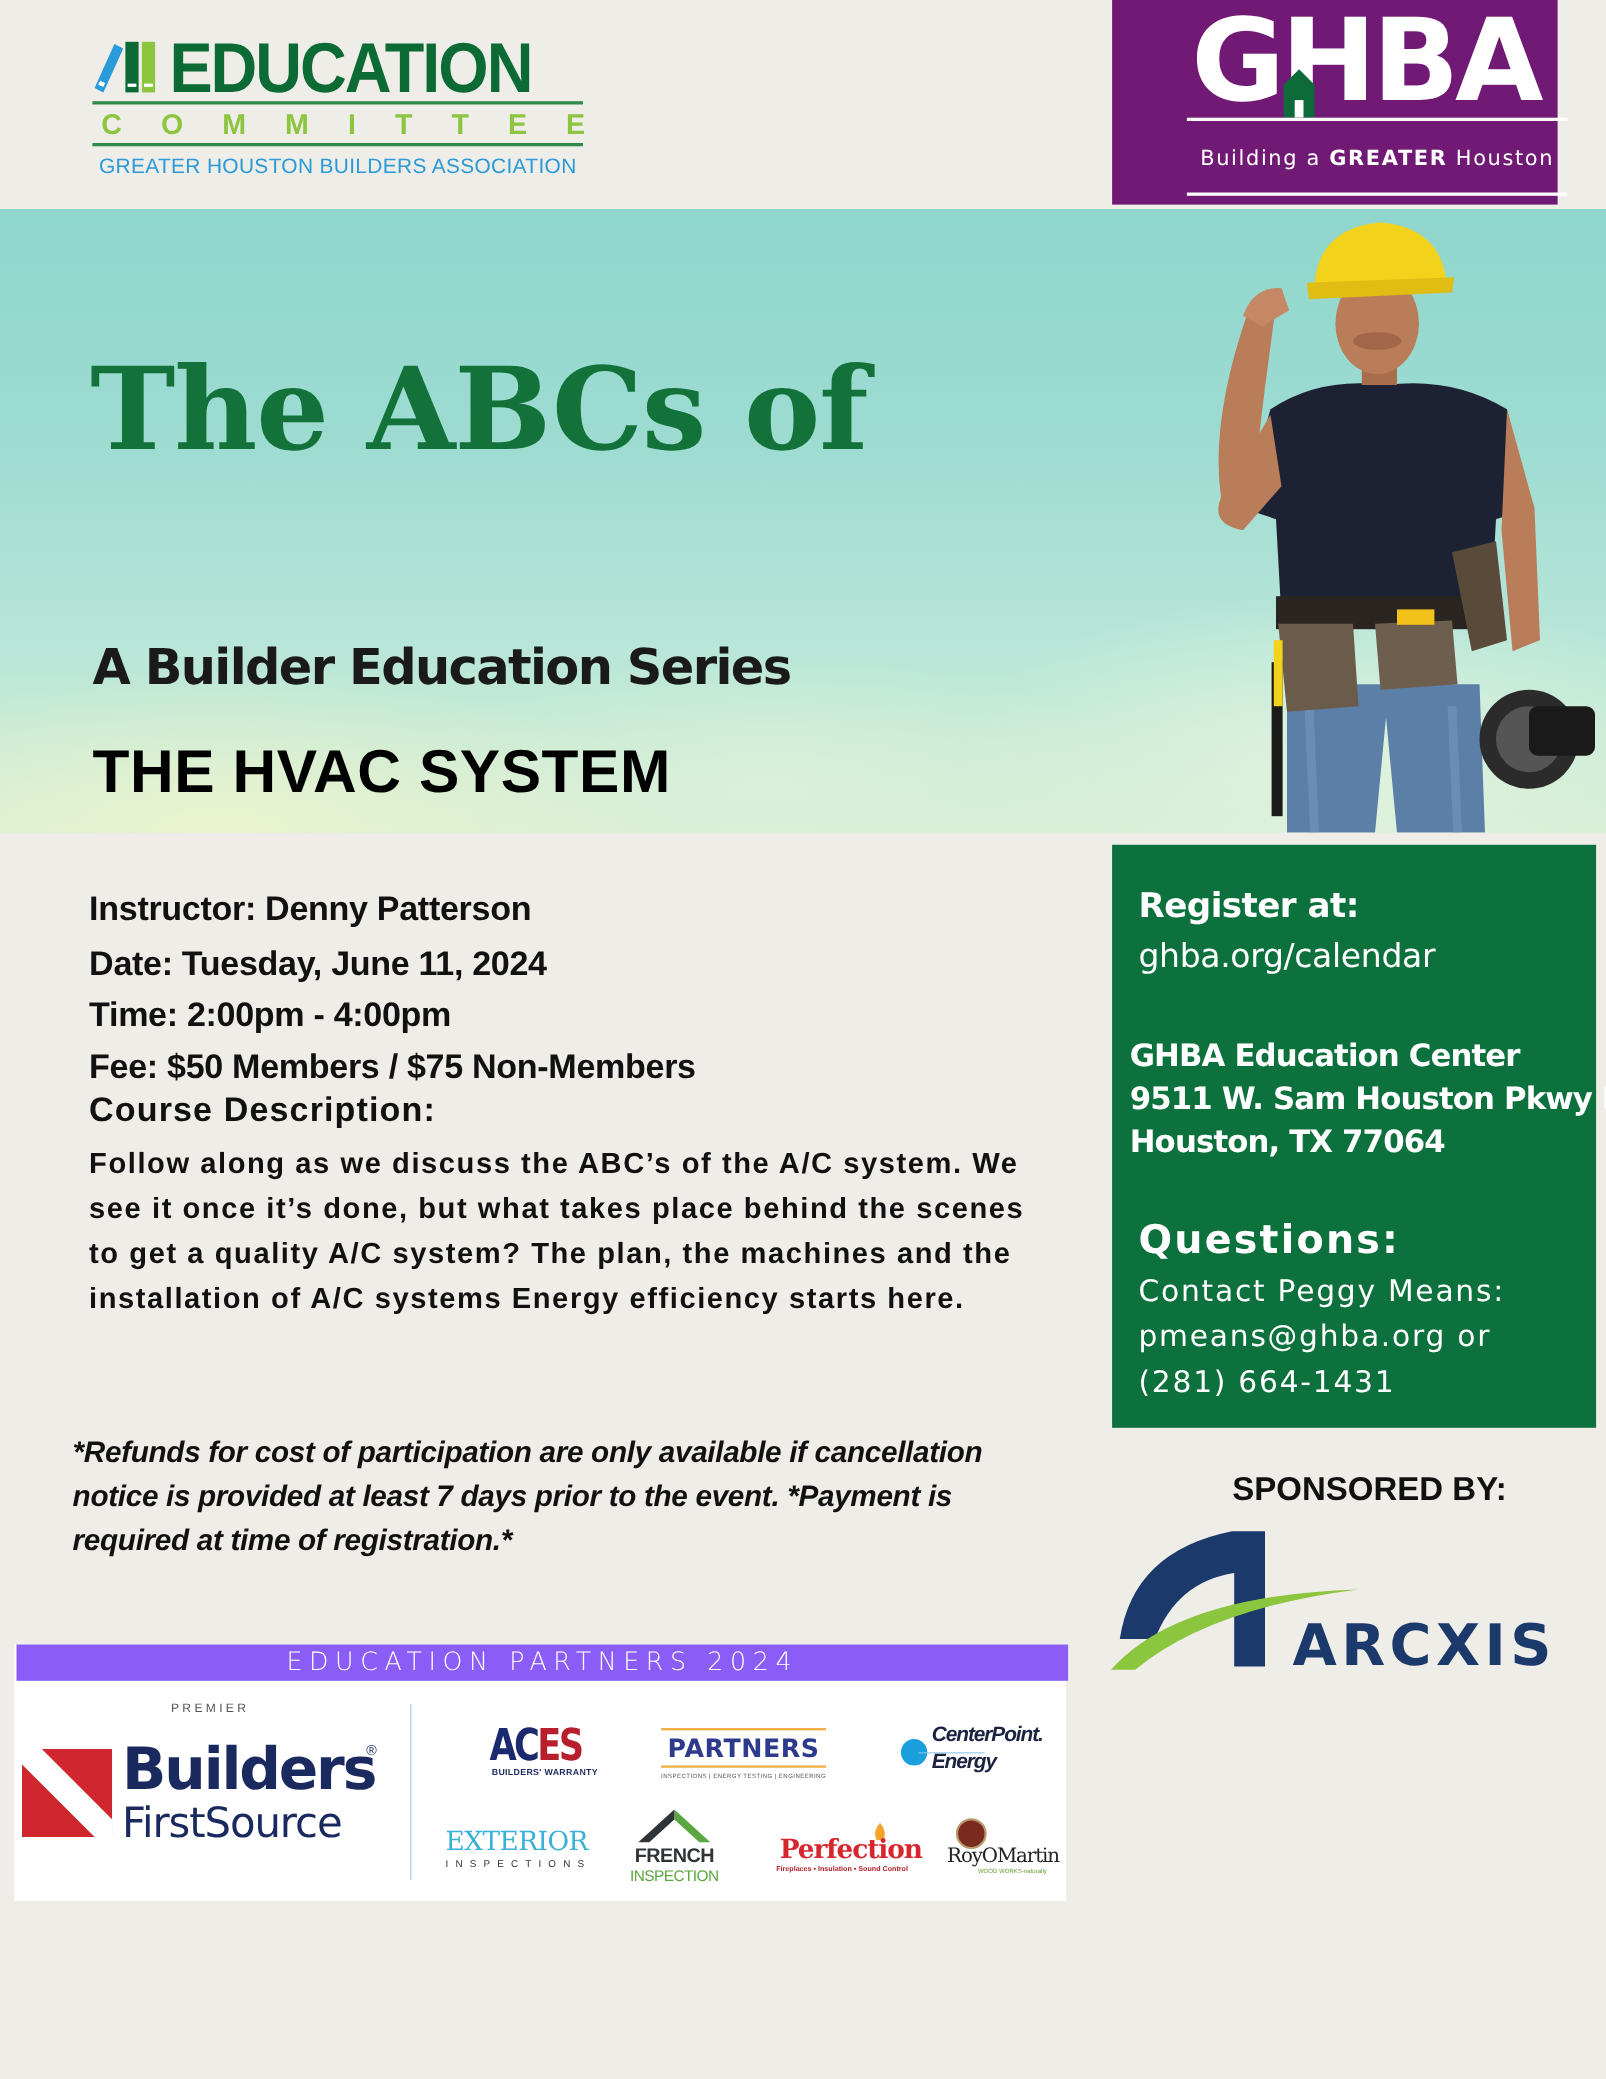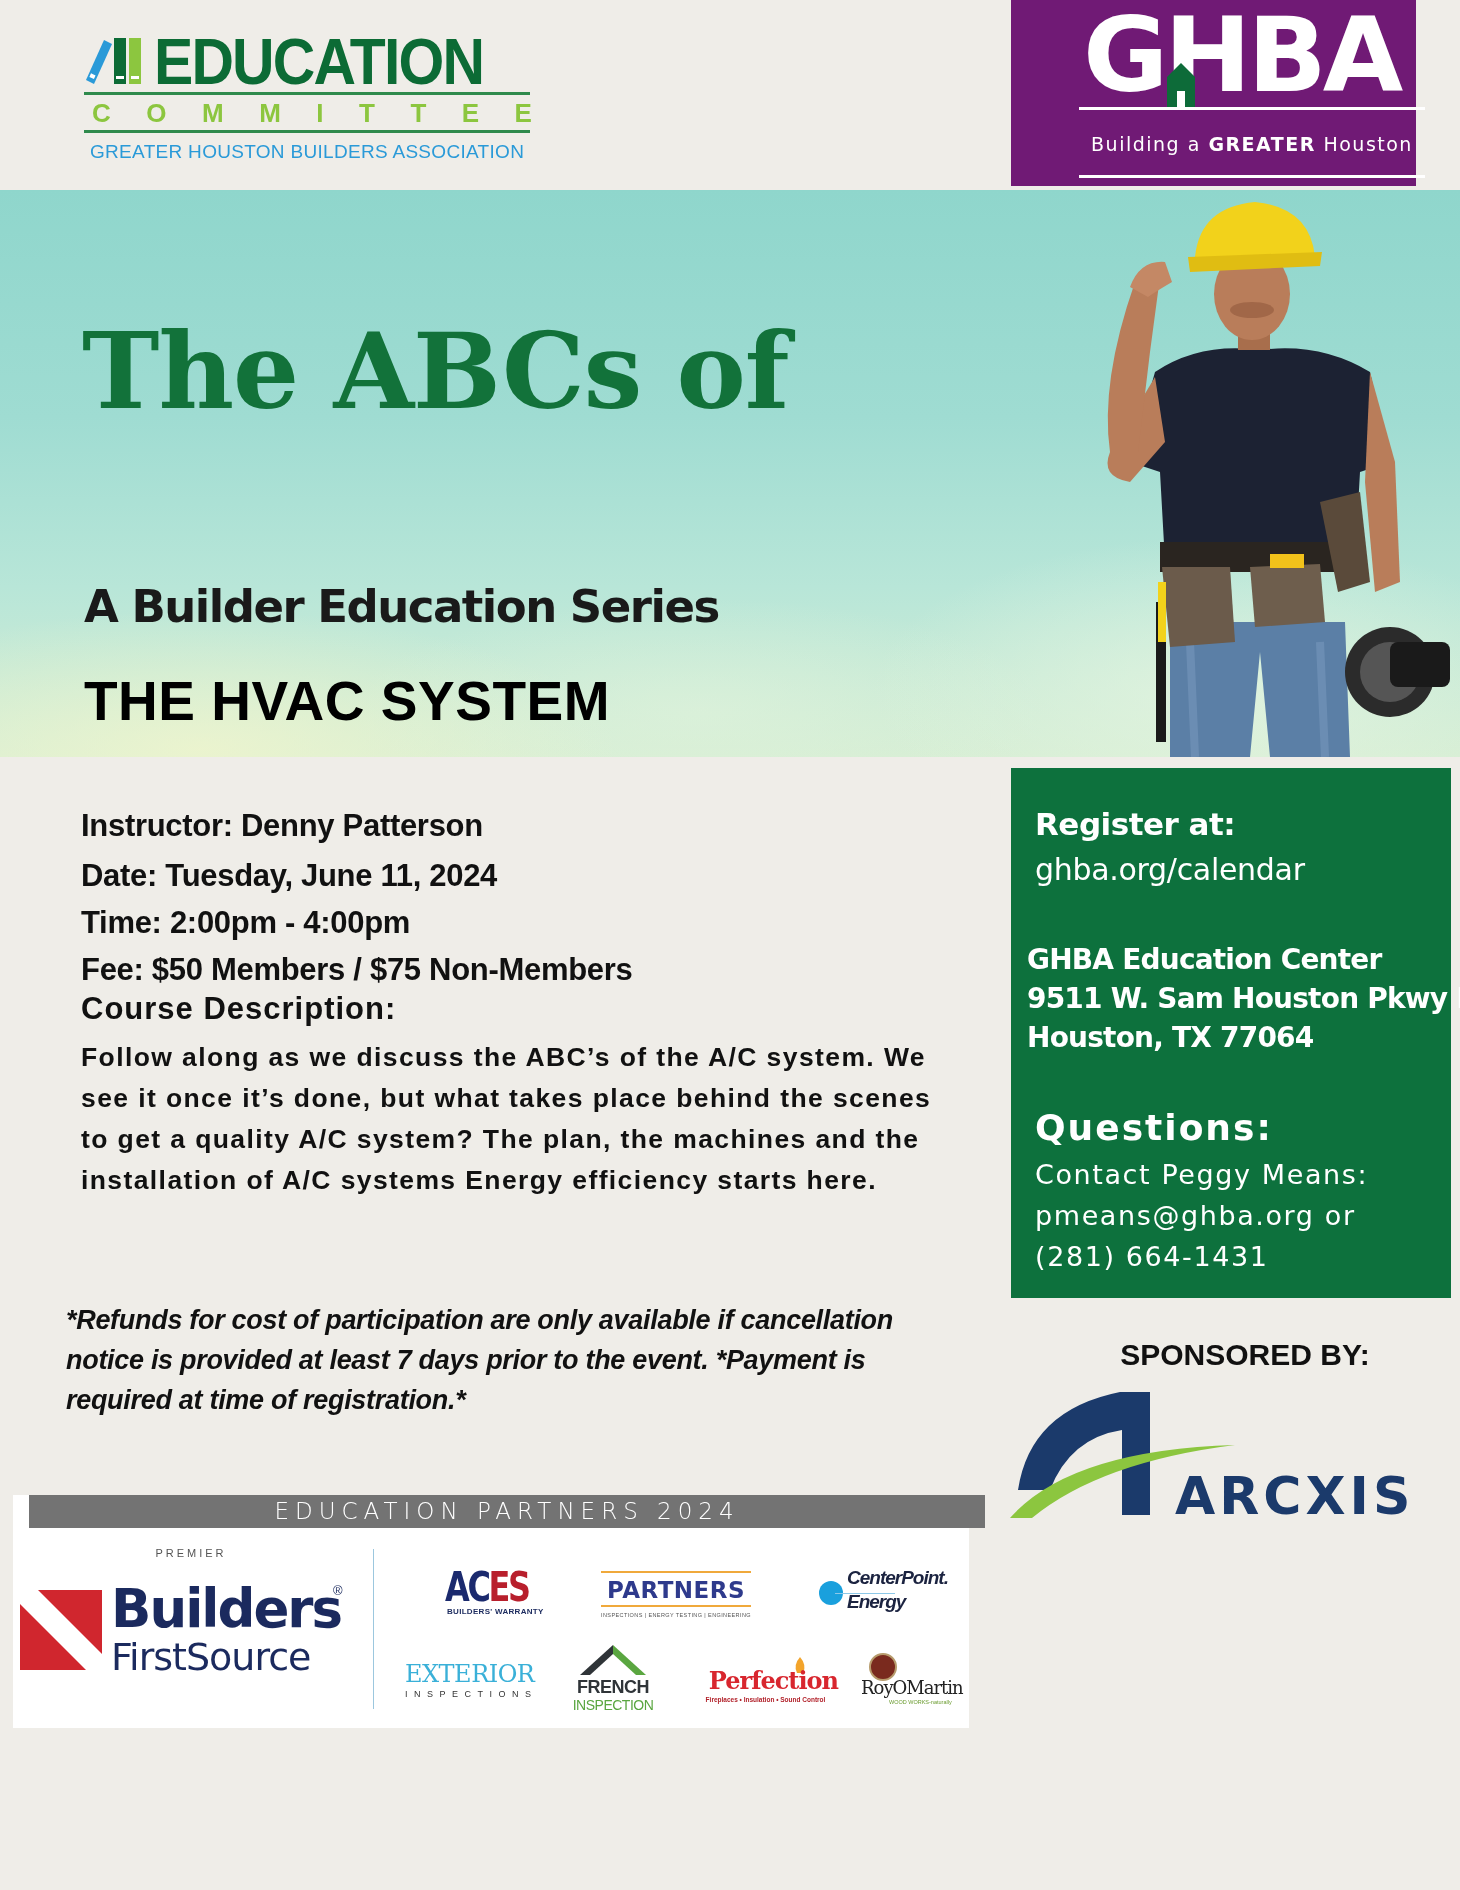--- a/index.html
+++ b/index.html
@@ -103,21 +103,21 @@
   .info .loc { position: absolute; left: 16px; top: 172px; font-size: 28px; font-weight: 700; line-height: 39px; font-family: "DejaVu Sans", sans-serif; letter-spacing: -0.8px; white-space: nowrap; }
   .info .q-h { position: absolute; left: 24px; top: 340px; font-size: 36px; font-weight: 700; line-height: 40px; letter-spacing: 2px; font-family: "DejaVu Sans", sans-serif; }
   .info .q-body { position: absolute; left: 24px; top: 386px; font-size: 27px; line-height: 41px; letter-spacing: 1.6px; font-family: "DejaVu Sans", sans-serif; }
 
   
   .sponsor-h { position: absolute; left: 1100px; top: 1337px; width: 290px; text-align: center; font-family: "Liberation Sans", sans-serif; font-weight: 700; font-size: 30px; line-height: 36px; color: #111; }
   .arcxis { position: absolute; left: 1010px; top: 1390px; width: 430px; height: 130px; }
 
   
   .partners { position: absolute; left: 13px; top: 1495px; width: 956px; height: 233px; background: #fff; }
-  .partners .bar { position: absolute; left: 16px; top: 0; width: 956px; height: 33px; background: #737373; color: #fff; text-align: center; font-size: 23px; line-height: 33px; letter-spacing: 6px; font-family: "DejaVu Sans", sans-serif; font-weight: 300; }
+  .partners .bar { position: absolute; left: 2px; top: 0; width: 956px; height: 33px; background: #8b5cf6; color: #fff; text-align: center; font-size: 23px; line-height: 33px; letter-spacing: 6px; font-family: "DejaVu Sans", sans-serif; font-weight: 300; }
   .partners .premier { position: absolute; left: 0; top: 52px; width: 356px; text-align: center; font-size: 11px; letter-spacing: 3px; color: #555; }
   .partners .bfs-mark { position: absolute; left: 7px; top: 95px; width: 82px; height: 80px; }
   .partners .bfs-b { position: absolute; left: 98px; top: 86px; font-size: 53px; font-weight: 700; color: #1b2a5e; letter-spacing: -2px; line-height: 56px; font-family: "DejaVu Sans", sans-serif; }
   .partners .bfs-reg { position: absolute; left: 320px; top: 88px; font-size: 13px; color: #1b2a5e; }
   .partners .bfs-f { position: absolute; left: 98px; top: 140px; font-size: 38px; color: #1b2a5e; letter-spacing: -1px; line-height: 44px; font-family: "DejaVu Sans", sans-serif; }
   .partners .divider { position: absolute; left: 360px; top: 54px; width: 1px; height: 160px; background: #9cc7de; }
 
   .plogo { position: absolute; }
   .aces { left: 432px; top: 70px; width: 80px; height: 60px; }
   .aces .word { position: absolute; left: 0; top: 0; font-family: "DejaVu Sans", sans-serif; font-weight: 900; font-size: 40px; line-height: 44px; letter-spacing: -3px; color: #b81f2c; transform: scaleX(0.8); transform-origin: left; }

